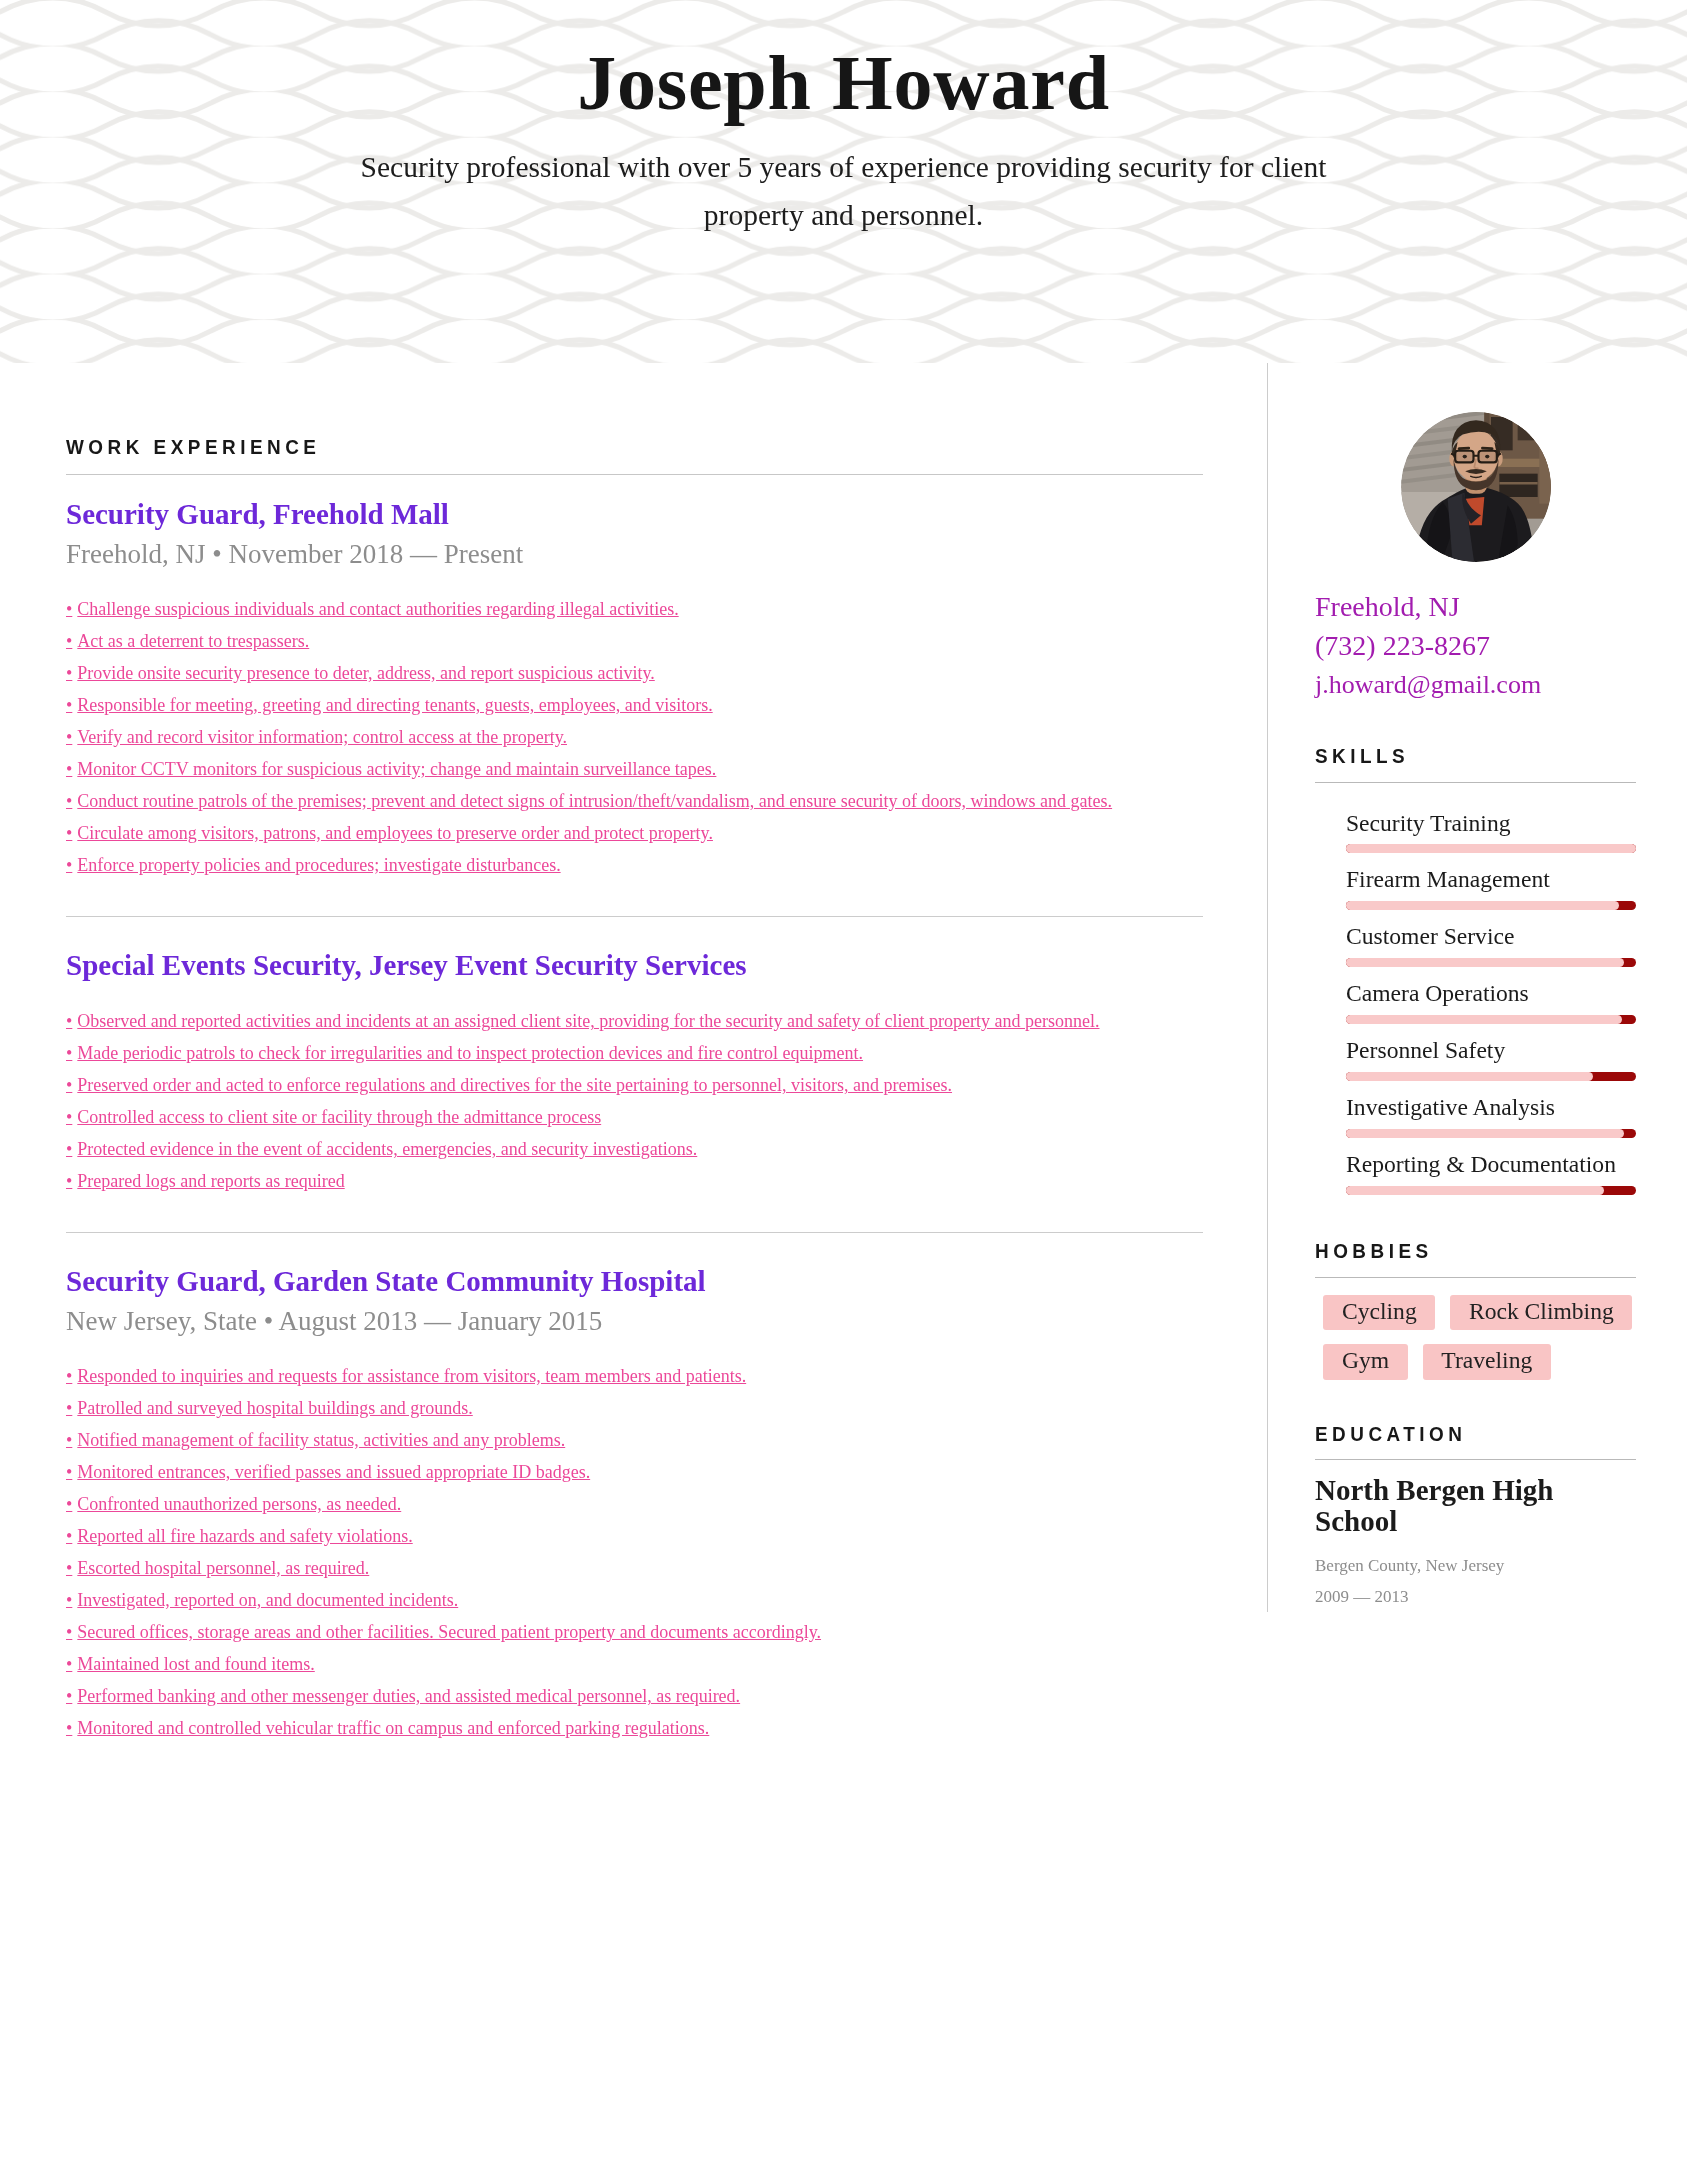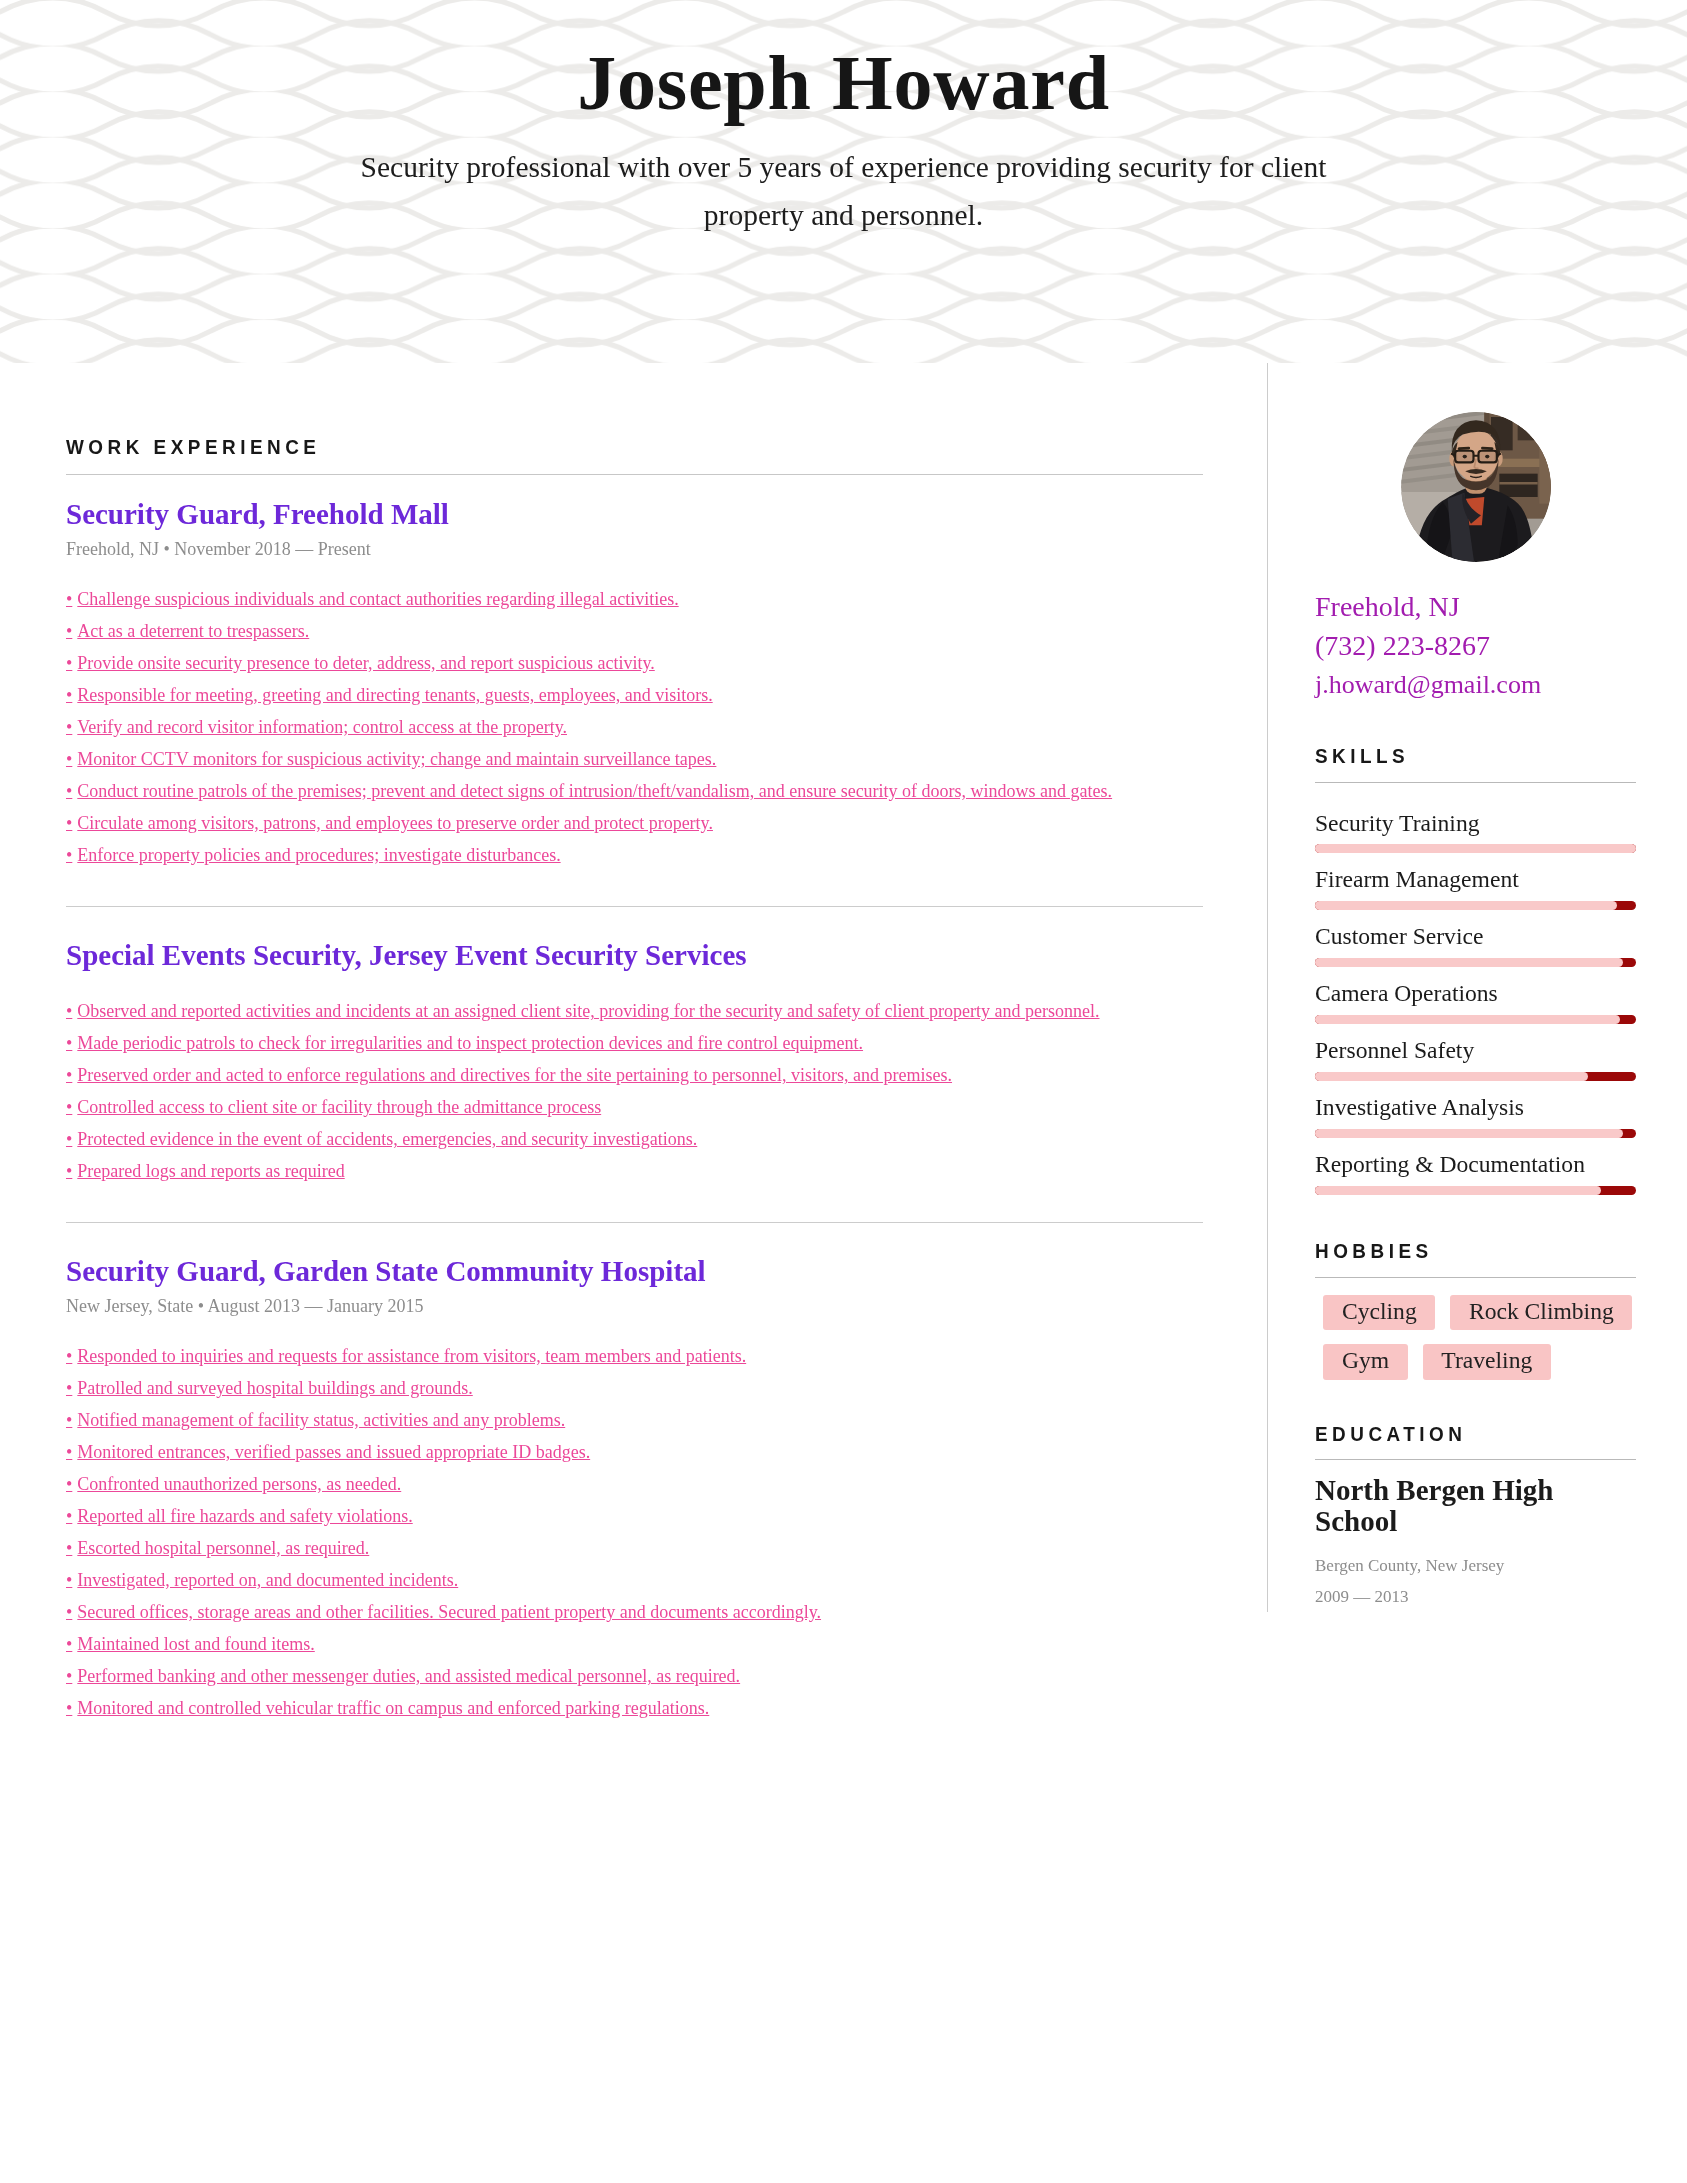--- a/index.html
+++ b/index.html
@@ -88,21 +88,21 @@
   
   .job { margin-top: 23px; }
   .job-title {
     font-size: 29px;
     font-weight: 700;
     color: #6d28d9;
     line-height: 1.15;
   }
   .job-meta {
     margin-top: 7.6px;
-    font-size: 18px;
+    font-size: 27px;
     color: #8d8d8d;
   }
   .bullets { margin-top: 23px; list-style: none; }
   .bullet {
     font-size: 18px;
     line-height: 32px;
     color: #ec4899;
     text-decoration: underline;
   }
   .bullet .marker { margin-right: 5px; }
@@ -120,21 +120,21 @@
   .contact { margin-top: 25px; }
   .contact-line {
     font-size: 28px;
     line-height: 39px;
     color: #a21caf;
   }
   .contact-line.email { font-size: 26px; }
 
   
   .skills-section { margin-top: 40px; }
-  .skills-list { margin-top: 25px; }
+  .skills-list { margin-top: 25px; margin-left: 31px; }
   .skill-row { margin-bottom: 11px; }
   .skill-label {
     font-size: 23.6px;
     line-height: 30px;
     color: #1b1b1b;
     margin-bottom: 6.7px;
   }
   .skill-bar {
     width: 100%;
     height: 9.3px;

